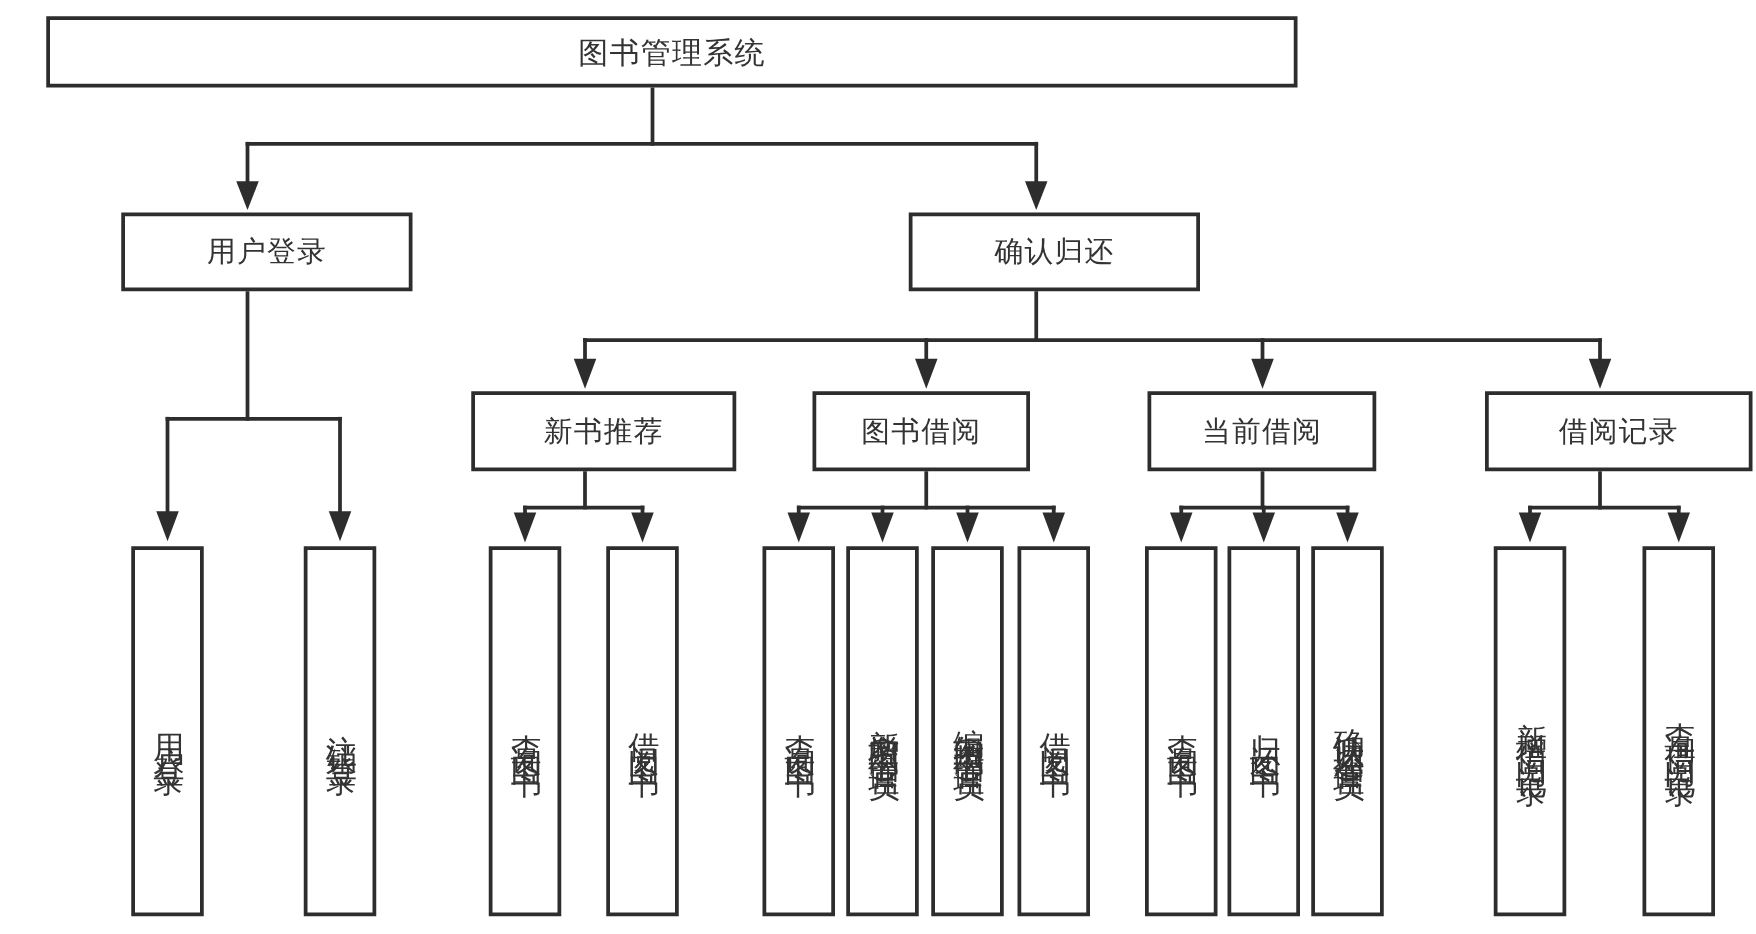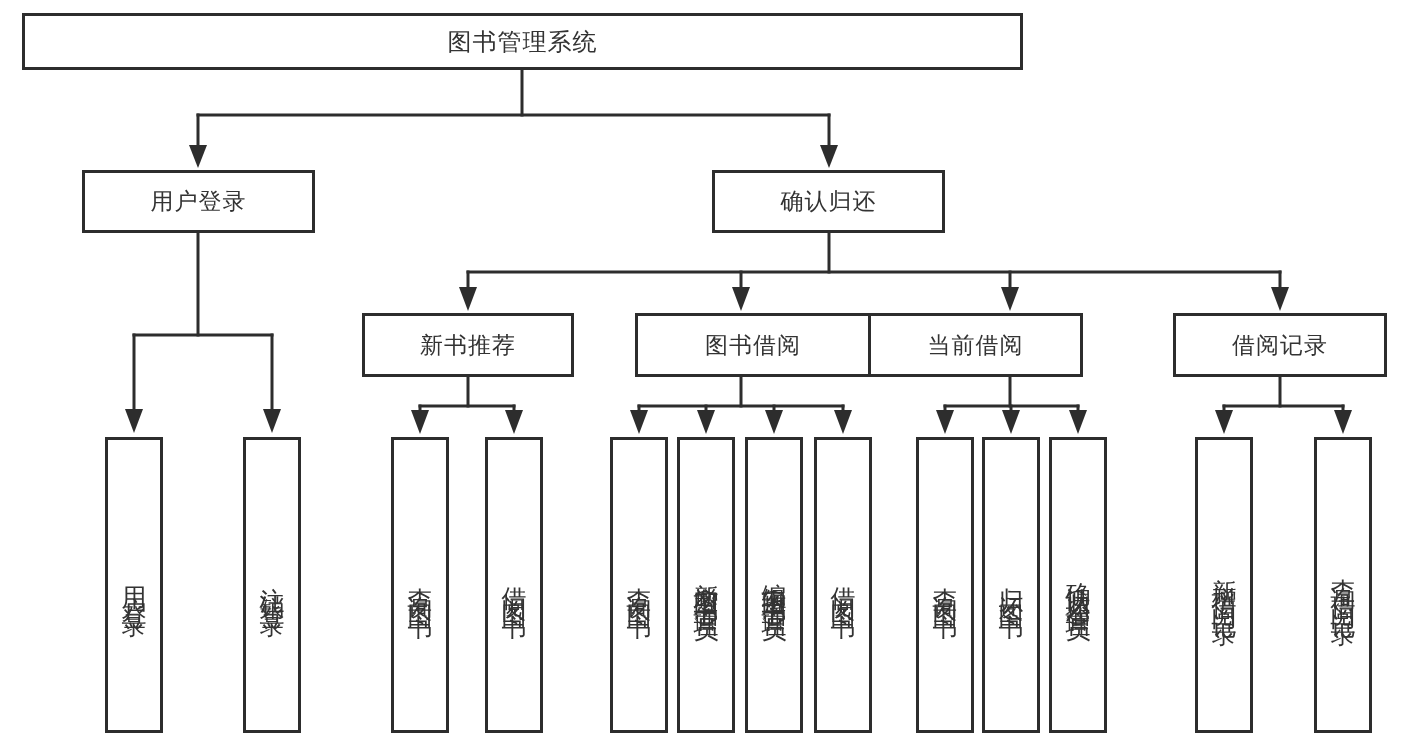--- a/index.html
+++ b/index.html
@@ -20,21 +20,21 @@
   .box {
     position: absolute;
     box-sizing: border-box;
     background: #ffffff;
     border: 3px solid #2d2d2d;
     display: flex;
     align-items: center;
     justify-content: center;
     color: #333333;
   }
-  .hbox { font-size: 23px; letter-spacing: 1px; }
+  .hbox { font-size: 23px; letter-spacing: 1px; margin-left: 15px; }
   .root  { left: 22px;  top: 13px;  width: 1001px; height: 57px; font-size: 24px; }
   .lvl2  { top: 170px; height: 63px; }
   .lvl3  { top: 313px; height: 64px; }
   .leaf  { top: 437px; height: 296px; width: 58px; }
   .leaf span {
     writing-mode: vertical-rl;
     font-size: 25px;
     letter-spacing: 9px;
     line-height: 1;
     white-space: nowrap;
@@ -126,24 +126,24 @@
   <div class="box hbox lvl2" style="left:82px; width:233px;">
     <span>用户登录</span>
   </div>
   <div class="box hbox lvl2" style="left:712px; width:233px;">
     <span>确认归还</span>
   </div>
 
   <div class="box hbox lvl3" style="left:362px; width:212px;">
     <span>新书推荐</span>
   </div>
-  <div class="box hbox lvl3" style="left:635px; width:236px;text-align:center;">
+  <div class="box hbox lvl3" style="left:635px; width:174px;text-align:center;">
     <span>图书借阅</span>
   </div>
-  <div class="box hbox lvl3" style="left:868px; width:215px;">
+  <div class="box hbox lvl3" style="left:903px; width:183px;">
     <span>当前借阅</span>
   </div>
   <div class="box hbox lvl3" style="left:1173px; width:214px;">
     <span>借阅记录</span>
   </div>
 
   <div class="box leaf" style="left:105px;">
     <span>用户登录</span>
   </div>
   <div class="box leaf" style="left:243px;">

